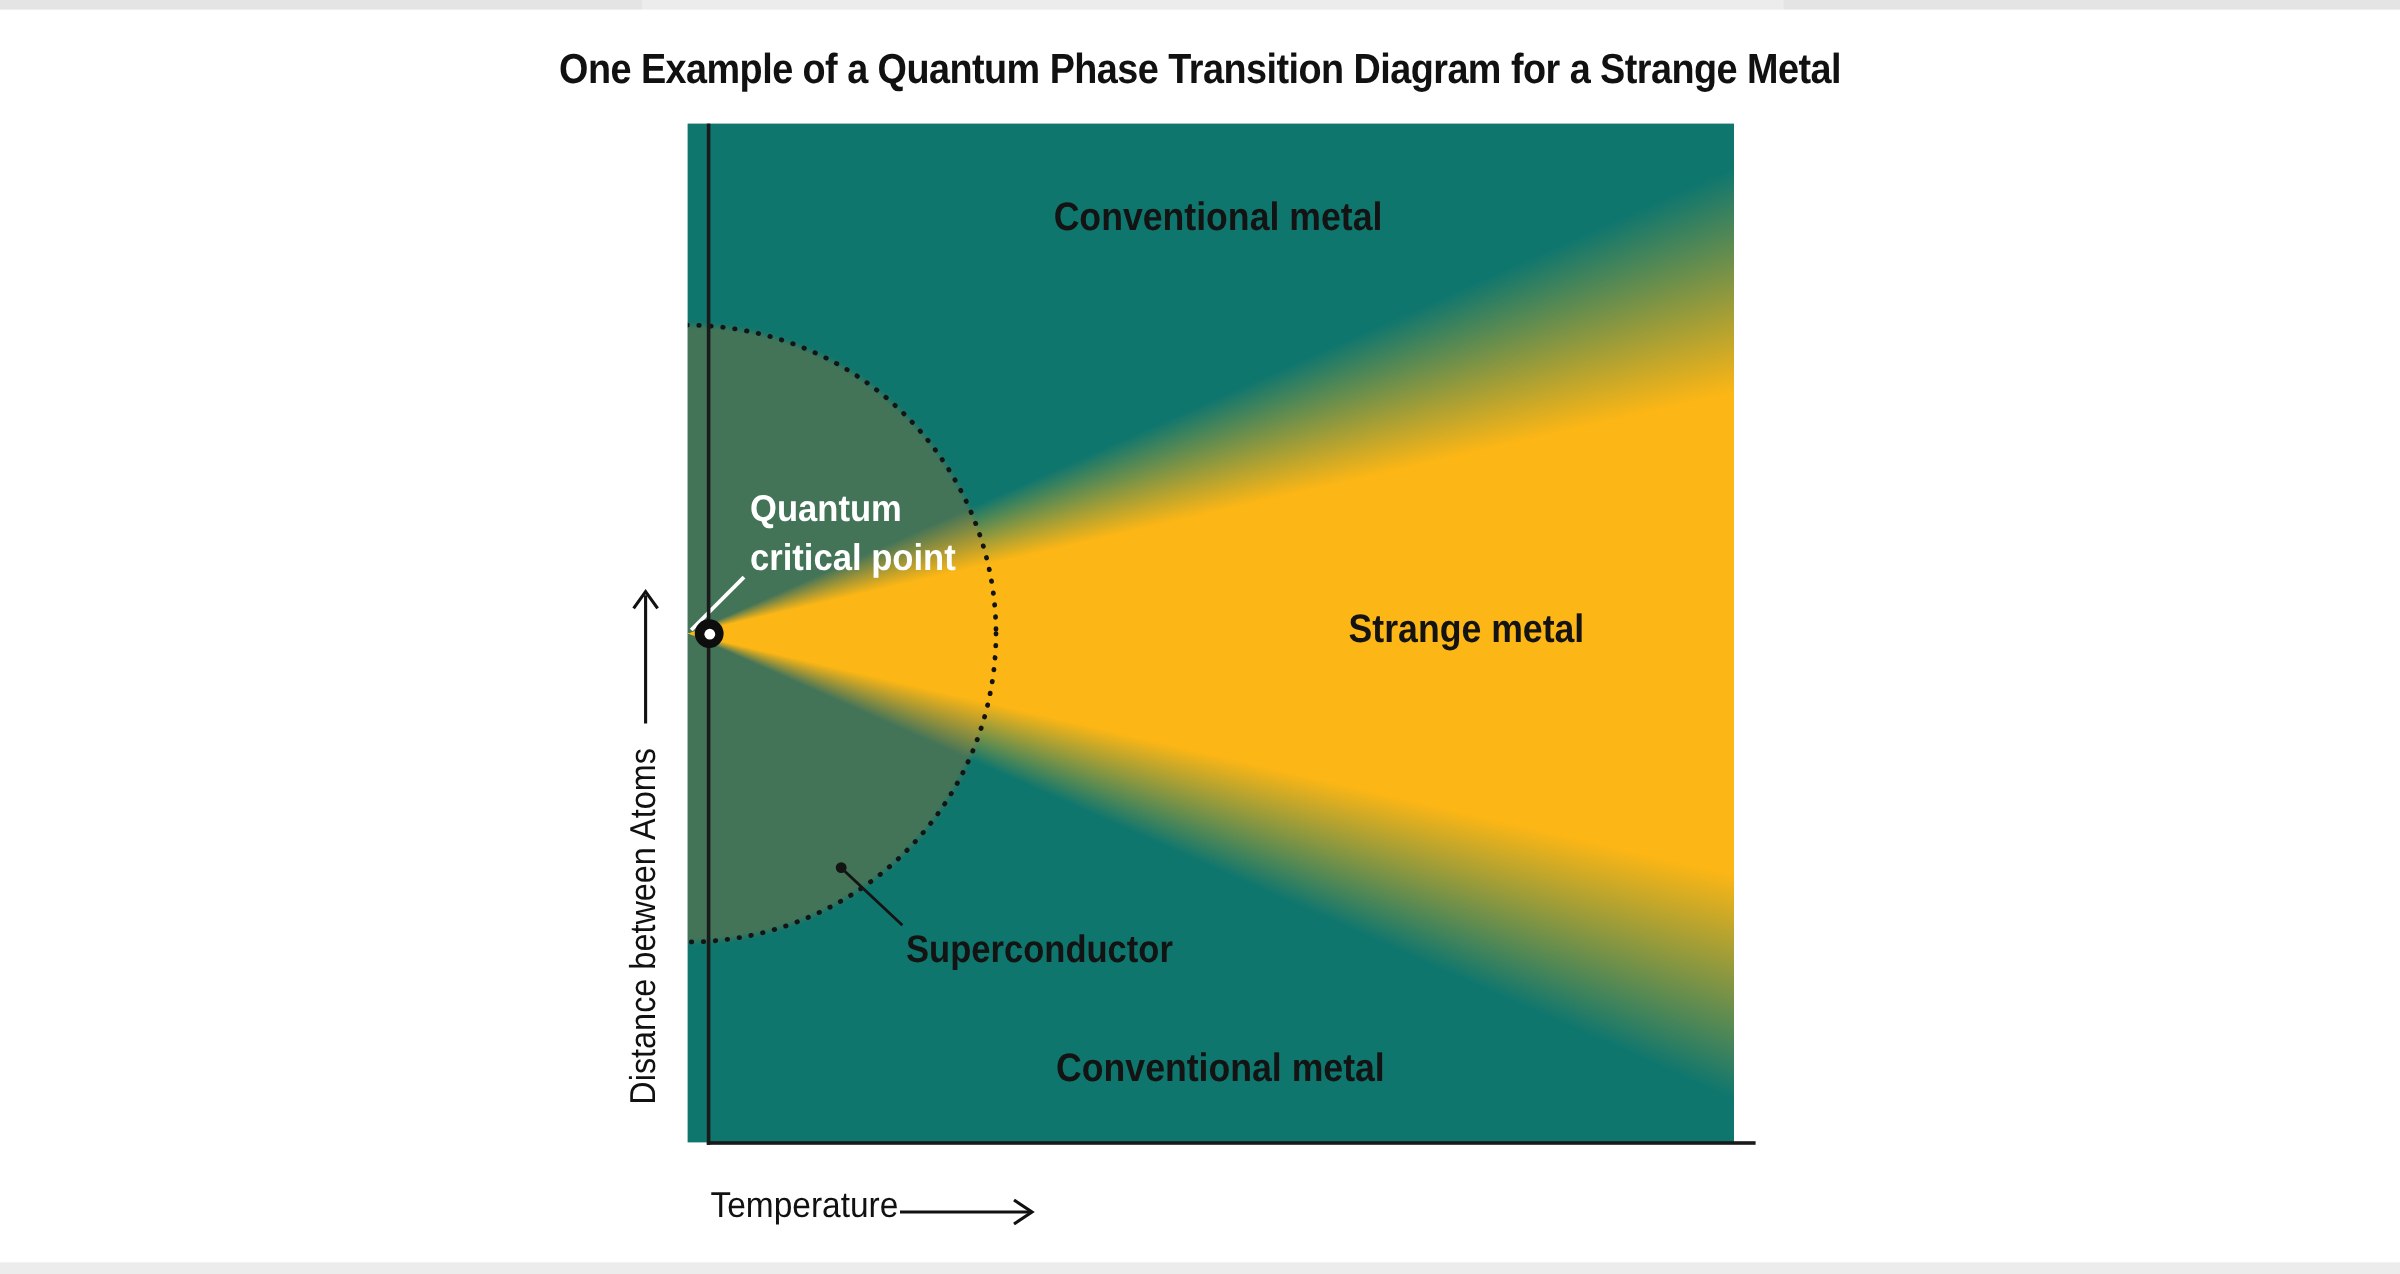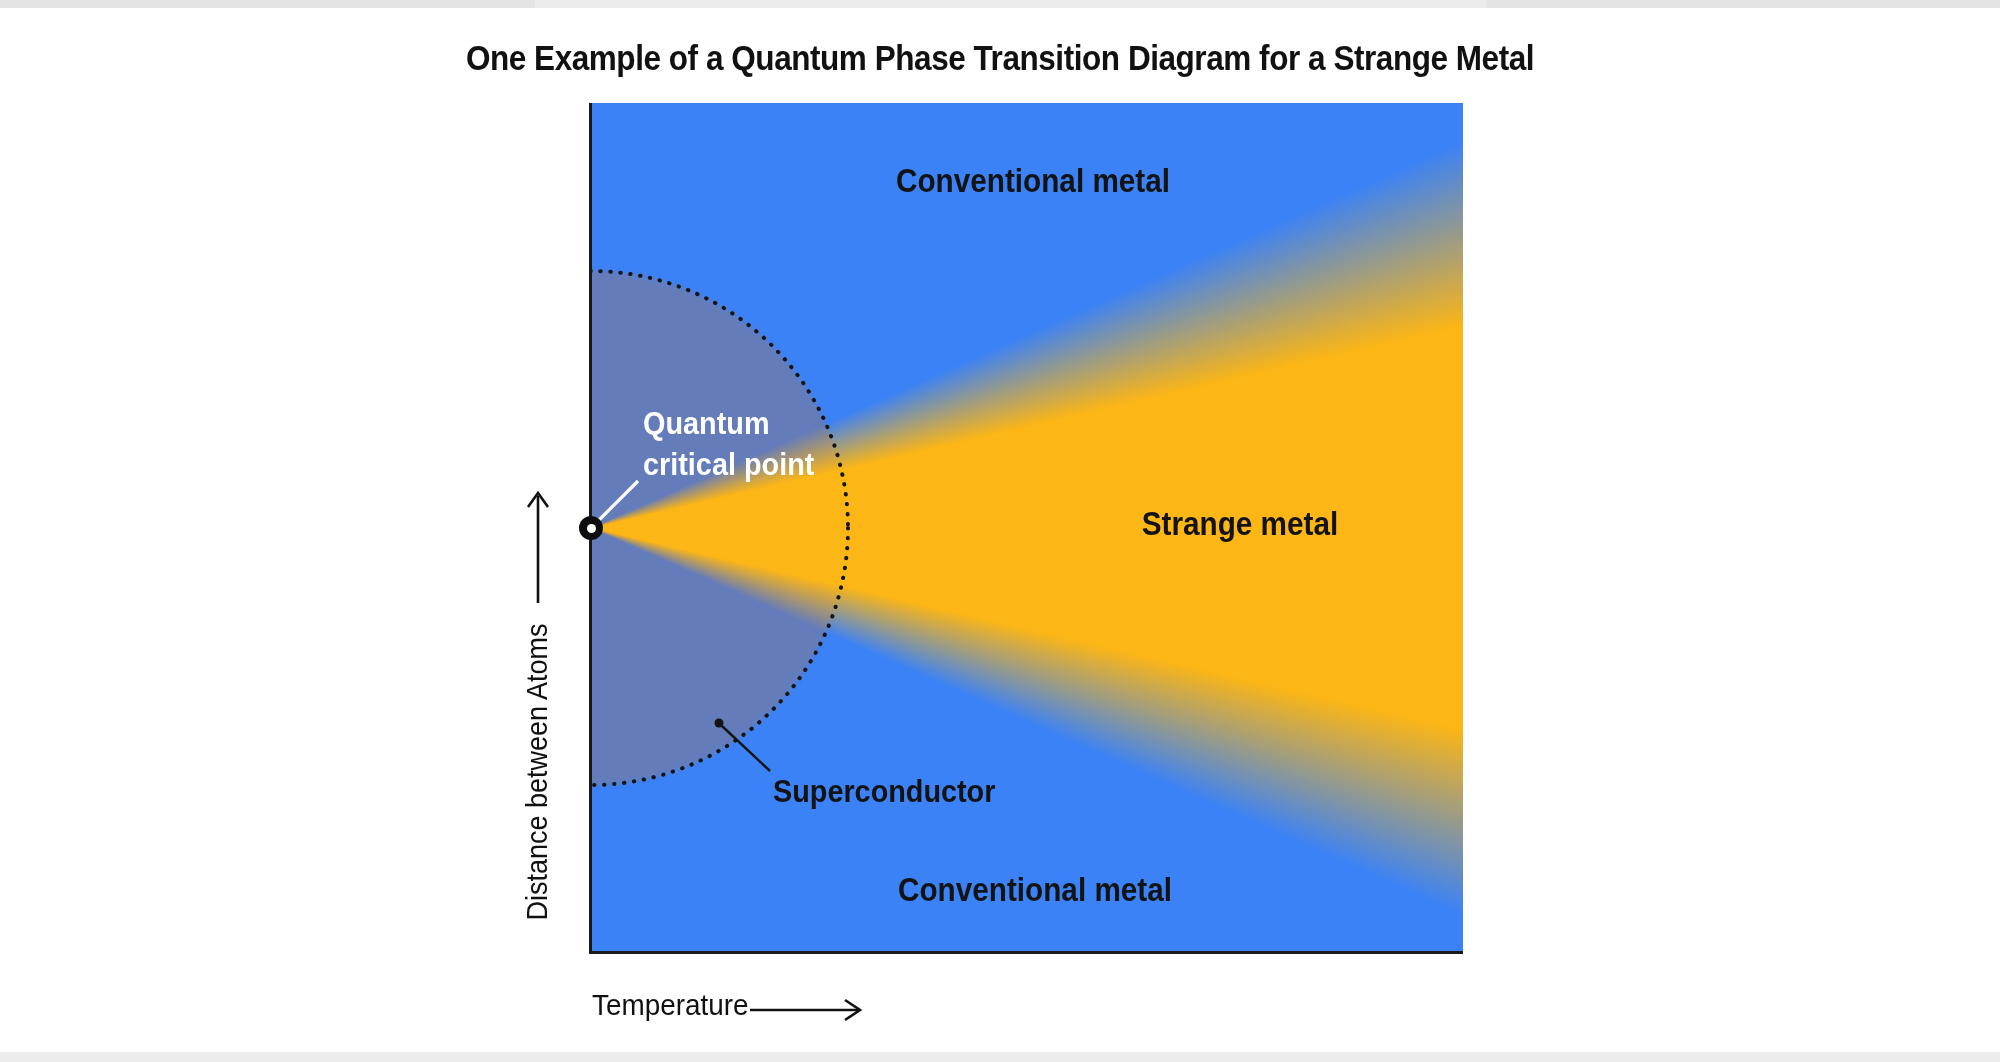--- a/index.html
+++ b/index.html
@@ -9,22 +9,22 @@
   
   .topbar-seg { position: absolute; top: 0; height: 8px; }
   .bottombar { position: absolute; left: 0; top: 1052px; width: 2000px; height: 10px; background: #ececec; }
 
   
   .title { position: absolute; left: 0; top: 38px; width: 2000px; text-align: center;
            font-size: 35px; font-weight: bold; letter-spacing: -0.5px; color: #111;
            transform: scaleX(0.9); }
 
   
-  .plot { position: absolute; left: 591px; top: 103px; width: 872px; height: 849px;
-          background: #3b82f6; overflow: hidden; }
+  .plot { position: absolute; left: 573px; top: 103px; width: 872px; height: 849px;
+          background: #0f766e; overflow: hidden; }
 
   .dome { position: absolute; left: -257px; top: 168px; width: 514px; height: 514px;
           border-radius: 50%; background: rgba(209,110,32,0.28); filter: blur(2px); }
 
   .wedge { position: absolute; left: 0; top: 0; width: 100%; height: 100%;
            background: conic-gradient(from 0deg at 0px 425px,
              rgba(252,182,21,0) 0deg,
              rgba(252,182,21,0) 66deg,
              rgba(252,182,21,1) 77deg,
              rgba(252,182,21,1) 103deg,

